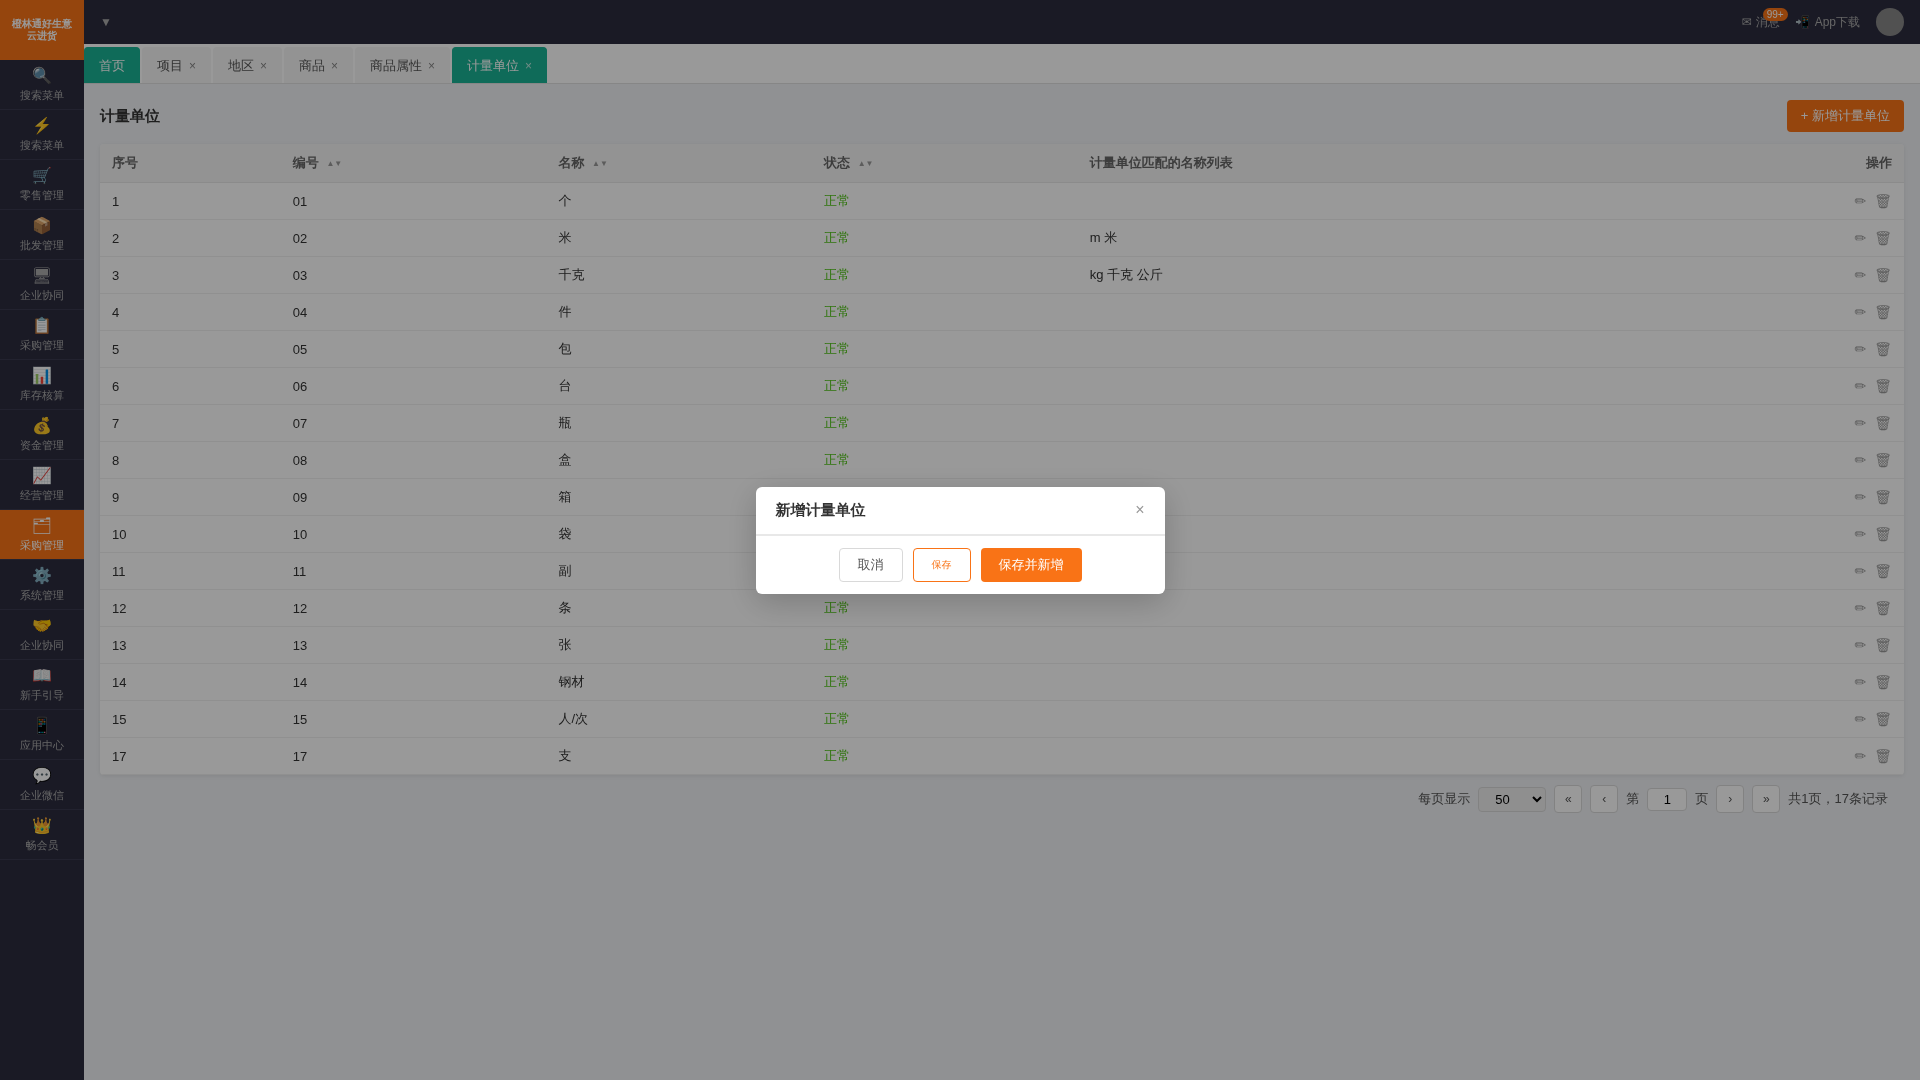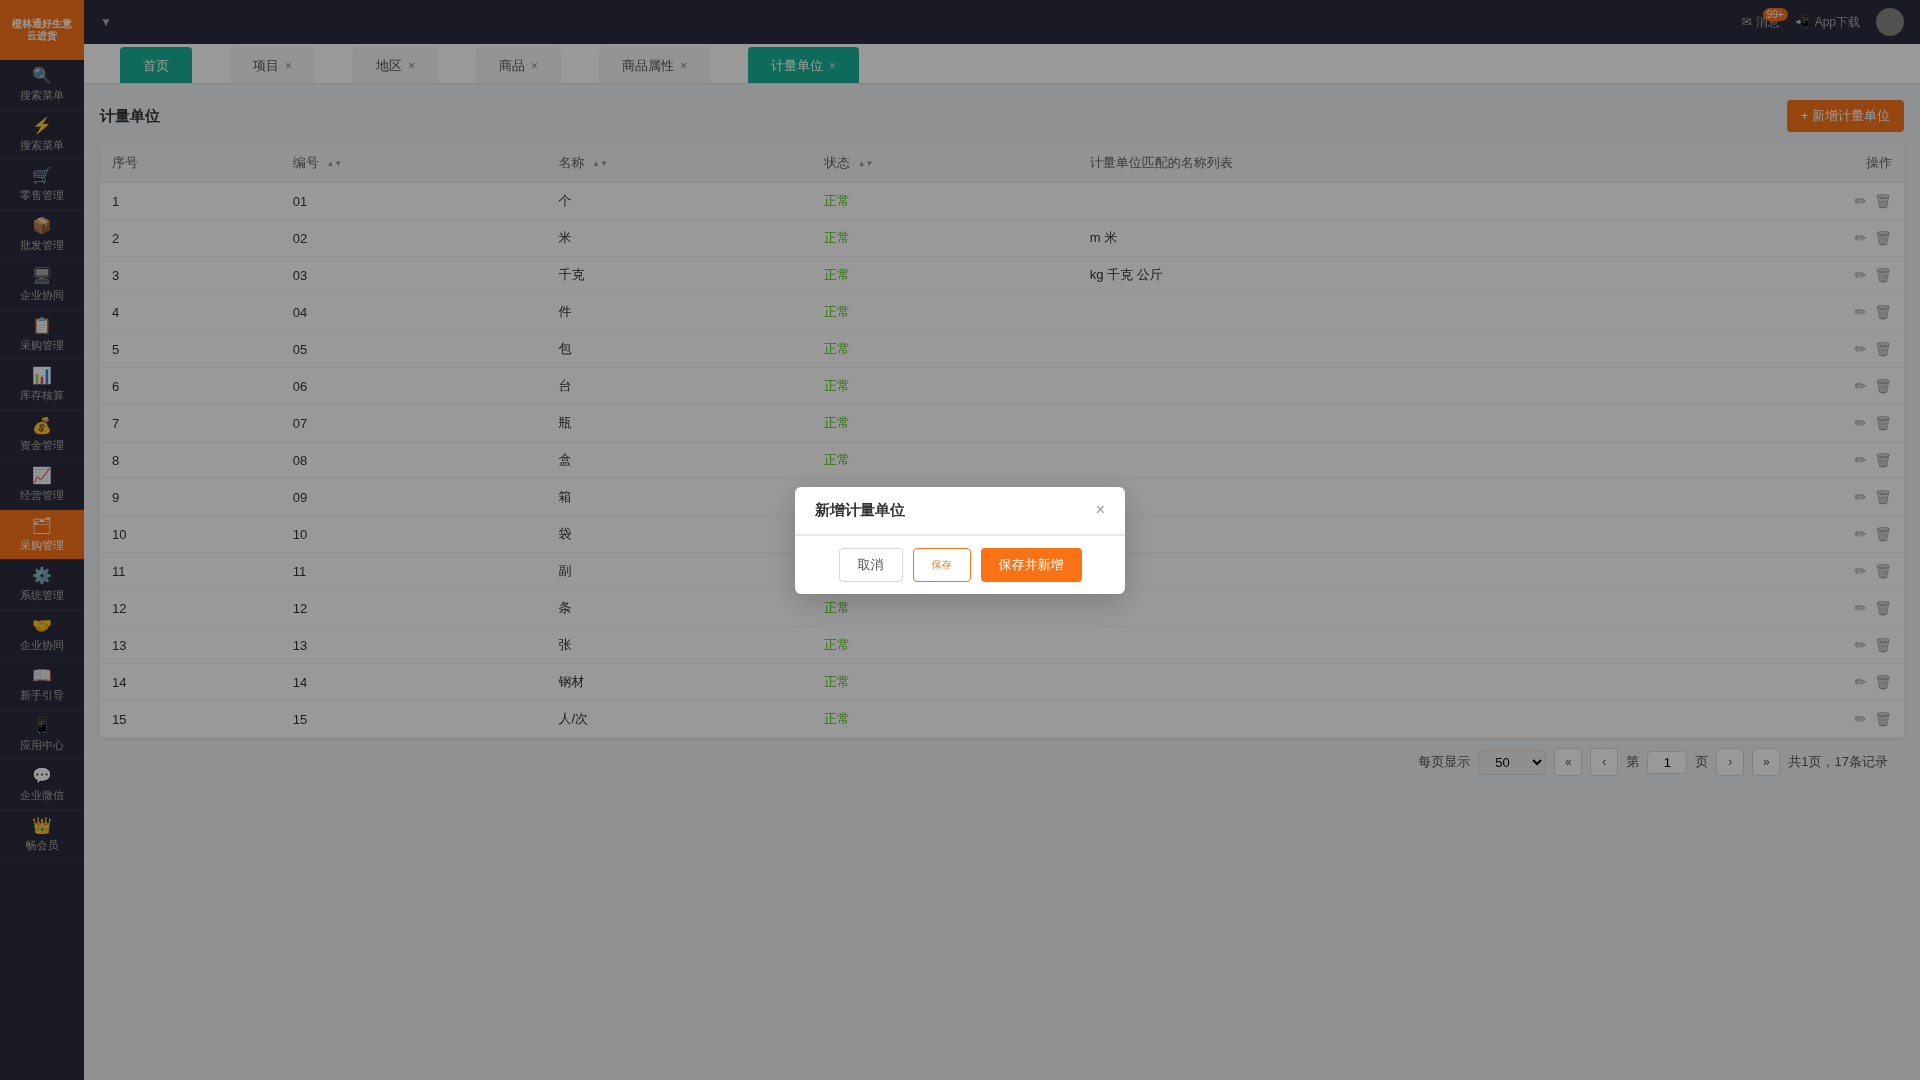--- a/index.html
+++ b/index.html
@@ -20,51 +20,51 @@
     .top-header { height: 44px; background: #2c2c3e; display: flex; align-items: center; justify-content: space-between; padding: 0 16px; flex-shrink: 0; }
     .header-left { display: flex; align-items: center; gap: 8px; }
     .header-dropdown { color: #aaa; font-size: 12px; display: flex; align-items: center; gap: 4px; cursor: pointer; }
     .header-right { display: flex; align-items: center; gap: 16px; }
     .header-btn { color: #aaa; font-size: 12px; display: flex; align-items: center; gap: 4px; cursor: pointer; position: relative; }
     .badge { background: #f97316; color: white; font-size: 10px; border-radius: 8px; padding: 1px 4px; position: absolute; top: -6px; right: -8px; }
     .avatar { width: 28px; height: 28px; background: #888; border-radius: 50%; }
 
     
     .tab-bar { height: 40px; background: #fff; border-bottom: 1px solid #e0e0e0; display: flex; align-items: flex-end; padding-left: 0; flex-shrink: 0; }
-    .tab { height: 36px; padding: 0 22px; display: flex; align-items: center; gap: 6px; font-size: 13px; color: #555; cursor: pointer; border: 1px solid transparent; border-bottom: none; background: #f5f5f5; margin-right: 2px; border-radius: 4px 4px 0 0; margin-left: 36px; }
+    .tab { height: 36px; padding: 0 14px; display: flex; align-items: center; gap: 6px; font-size: 13px; color: #555; cursor: pointer; border: 1px solid transparent; border-bottom: none; background: #f5f5f5; margin-right: 2px; border-radius: 4px 4px 0 0; }
     .tab.active { background: #1ab394; color: white; border-color: #1ab394; }
     .tab-close { font-size: 12px; color: inherit; opacity: 0.7; }
     .tab.active .tab-close { color: white; }
 
     
     .content { flex: 1; padding: 16px; overflow-y: auto; position: relative; }
     .page-title-row { display: flex; justify-content: space-between; align-items: center; margin-bottom: 12px; }
     .page-title { font-size: 15px; font-weight: bold; color: #333; }
     .add-btn { background: #f97316; color: white; border: none; padding: 7px 14px; border-radius: 4px; cursor: pointer; font-size: 13px; }
 
     
     .table-wrap { background: white; border-radius: 4px; overflow: hidden; box-shadow: 0 1px 4px rgba(0,0,0,0.08); }
     table { width: 100%; border-collapse: collapse; }
     thead tr { background: #f5f5f5; }
-    th { padding: 10px 12px; text-align: left; font-weight: normal; color: #666; font-size: 13px; border-bottom: 1px solid #e8e8e8; white-space: nowrap; }
+    th { padding: 10px 12px; text-align: left; font-weight: bold; color: #666; font-size: 13px; border-bottom: 1px solid #e8e8e8; white-space: nowrap; }
     th .sort-icons { display: inline-flex; flex-direction: column; margin-left: 4px; font-size: 8px; line-height: 1; color: #999; vertical-align: middle; }
     td { padding: 9px 12px; color: #333; font-size: 13px; border-bottom: 1px solid #f0f0f0; }
     .status-normal { color: #52c41a; }
     .action-icons { display: flex; gap: 8px; }
     .action-icon { color: #999; cursor: pointer; font-size: 14px; }
 
     
     .pagination { height: 48px; display: flex; align-items: center; justify-content: flex-end; padding: 0 16px; gap: 8px; font-size: 13px; color: #555; background: transparent; }
     .page-select { border: 1px solid #d9d9d9; border-radius: 4px; padding: 3px 12px; font-size: 13px; }
     .page-btn { width: 28px; height: 28px; border: 1px solid #d9d9d9; background: white; border-radius: 4px; cursor: pointer; display: flex; align-items: center; justify-content: center; font-size: 12px; color: #555; }
     .page-input { width: 40px; border: 1px solid #d9d9d9; border-radius: 4px; text-align: center; padding: 3px; font-size: 13px; }
 
     
     .overlay { position: fixed; top: 0; left: 0; width: 1920px; height: 1080px; background: rgba(0,0,0,0.4); z-index: 100; display: flex; align-items: center; justify-content: center; }
-    .modal { background: white; border-radius: 6px; width: 330px; box-shadow: 0 8px 32px rgba(0,0,0,0.2); }
+    .modal { background: white; border-radius: 6px; width: 409px; box-shadow: 0 8px 32px rgba(0,0,0,0.2); }
     .modal-header { padding: 14px 20px; border-bottom: 1px solid #e8e8e8; display: flex; justify-content: space-between; align-items: center; }
     .modal-title { font-size: 15px; font-weight: bold; color: #333; }
     .modal-close { cursor: pointer; color: #999; font-size: 16px; }
     .modal-body { padding: 24px 20px; }
     .form-row { display: flex; align-items: center; margin-bottom: 20px; }
     .form-label { width: 60px; text-align: right; color: #333; font-size: 13px; margin-right: 10px; }
     .form-input { flex: 1; border: none; border-bottom: 1px solid #d9d9d9; padding: 6px 4px; font-size: 13px; outline: none; }
     .form-input.focused { border-bottom-color: #f97316; }
     .form-input::placeholder { color: #bbb; }
     .modal-footer { padding: 12px 20px; border-top: 1px solid #e8e8e8; display: flex; justify-content: center; gap: 10px; }
@@ -401,20 +401,33 @@
       <td>人/次</td>
       <td><span class="status-normal">正常</span></td>
       <td></td>
       <td style="text-align:right">
         <div class="action-icons" style="justify-content:flex-end">
           <span class="action-icon">✏</span>
           <span class="action-icon">🗑</span>
         </div>
       </td>
     </tr>
+            <tr>
+      <td>17</td>
+      <td>17</td>
+      <td>支</td>
+      <td><span class="status-normal">正常</span></td>
+      <td></td>
+      <td style="text-align:right">
+        <div class="action-icons" style="justify-content:flex-end">
+          <span class="action-icon">✏</span>
+          <span class="action-icon">🗑</span>
+        </div>
+      </td>
+    </tr>
           </tbody>
       </table>
     </div>
 
     <div class="pagination">
       <span>每页显示</span>
       <select class="page-select">
         <option>50</option>
         <option>10</option>
         <option>20</option>

